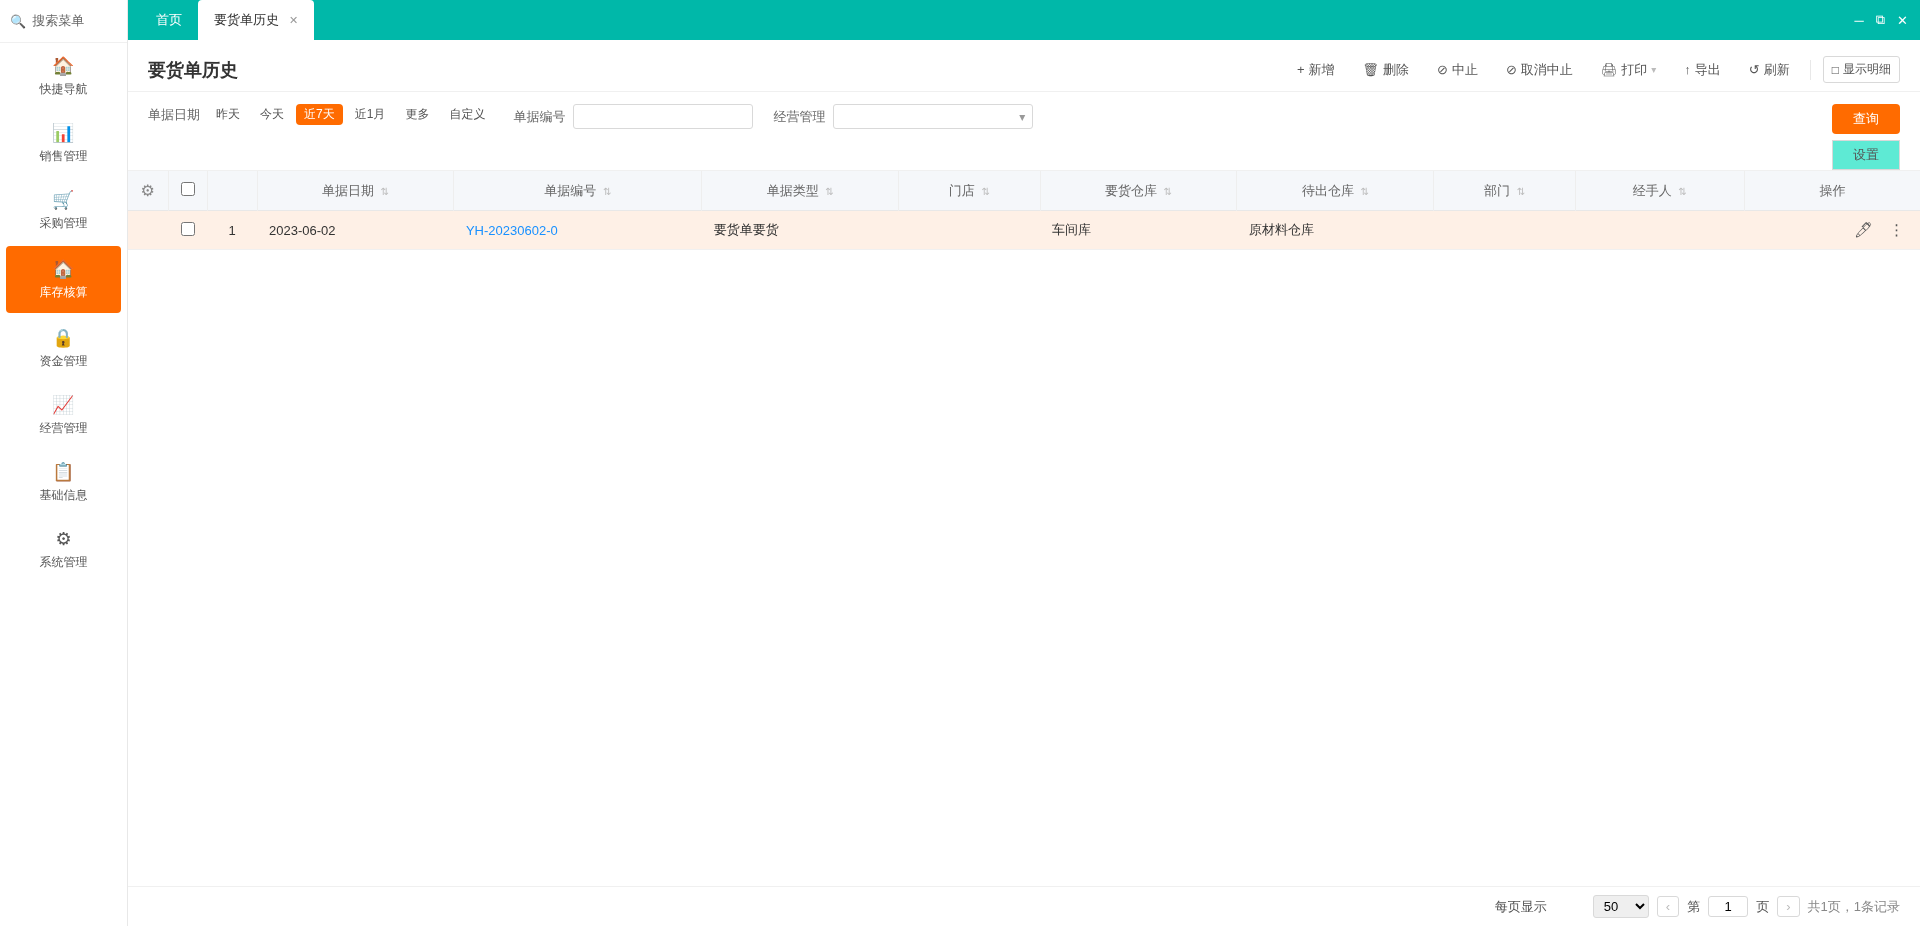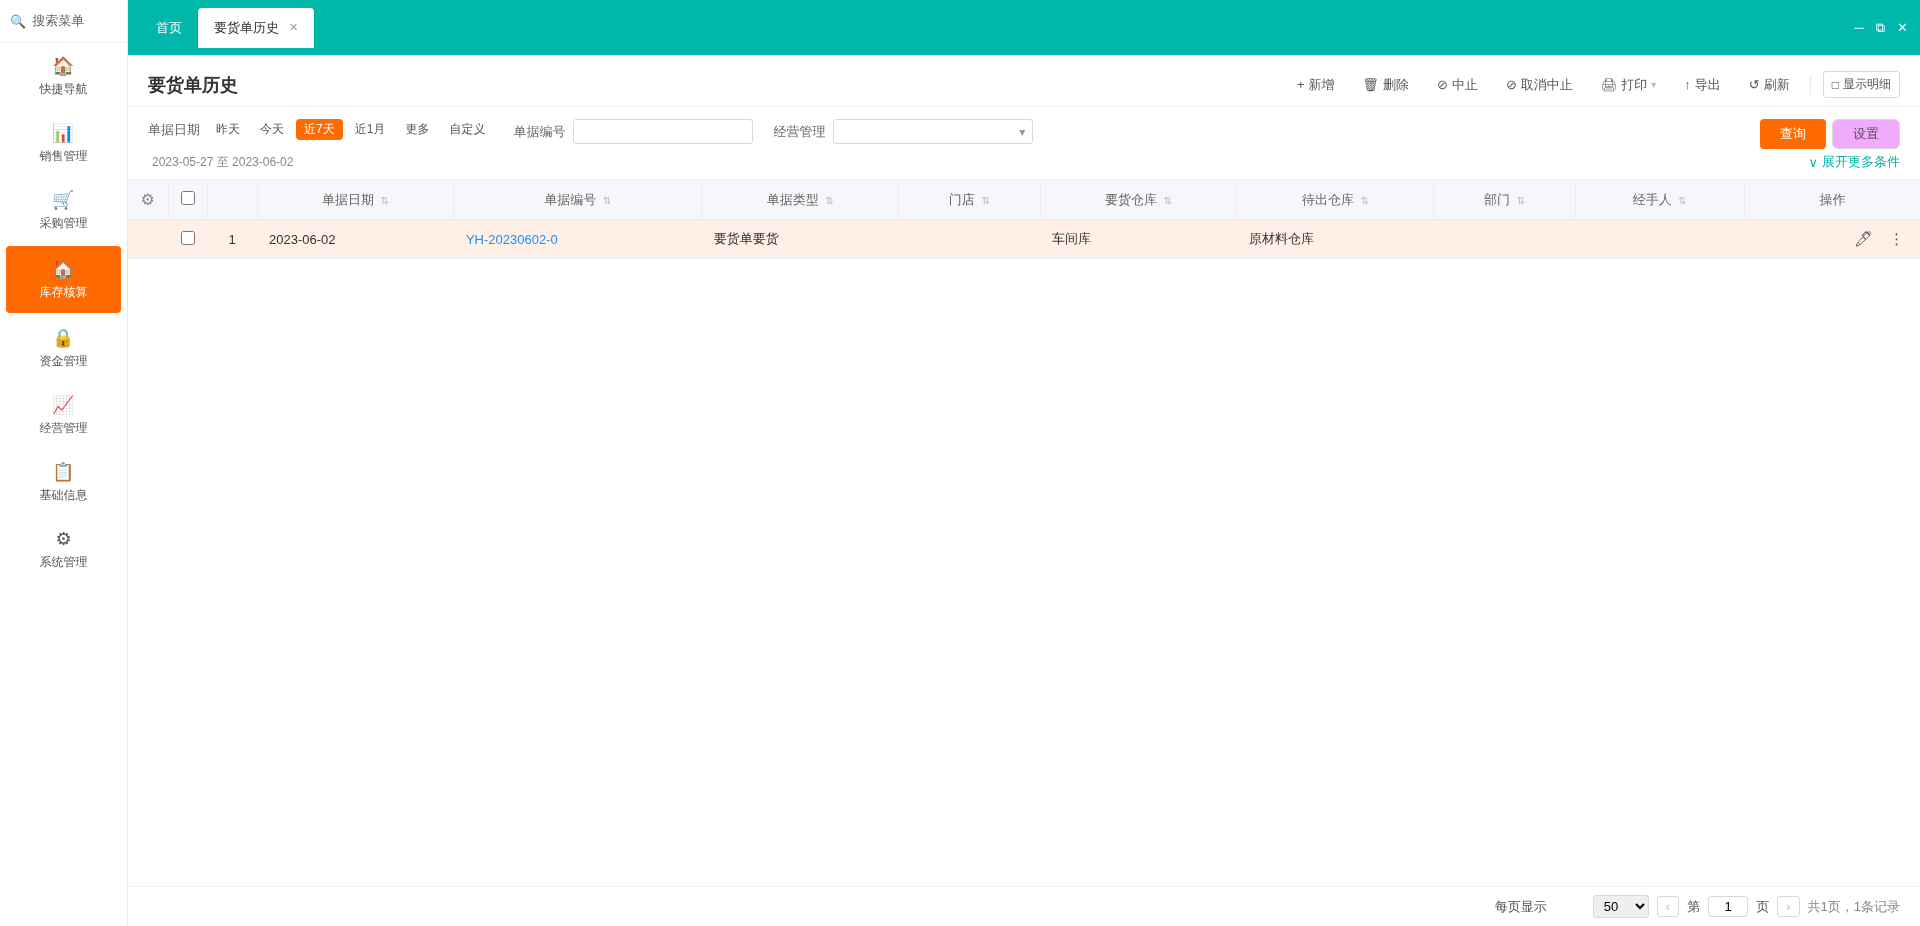--- a/index.html
+++ b/index.html
@@ -48,21 +48,21 @@
       flex: 1;
       display: flex;
       flex-direction: column;
       height: 926px;
       overflow: hidden;
     }
 
     
     .topbar {
       background: #00b8a9;
-      height: 55px;
+      height: 40px;
       display: flex;
       align-items: center;
       padding: 0 12px;
       gap: 0;
       flex-shrink: 0;
     }
     .tab {
       padding: 0 16px;
       height: 40px;
       display: flex;
@@ -215,24 +215,24 @@
       background: #ff6b00;
       color: #fff;
       border: none;
       border-radius: 4px;
       padding: 6px 20px;
       font-size: 13px;
       cursor: pointer;
       white-space: nowrap;
     }
     .settings-btn {
-      background: #f0abfc;
+      background: #5eead4;
       color: #555;
       border: 1px solid #d9d9d9;
-      border-radius: 6px;
+      border-radius: 0;
       padding: 5px 20px;
       font-size: 13px;
       cursor: pointer;
       white-space: nowrap;
       text-align: center;
     }
 
     
     .table-wrap {
       flex: 1;
@@ -491,34 +491,26 @@
 
         <div class="filter-group">
           <span class="filter-label">经营管理</span>
           <div class="filter-select-wrap">
             <select class="filter-select">
               <option value=""></option>
             </select>
           </div>
         </div>
 
-        <div style="margin-left:auto; display:flex; flex-direction:row; gap:6px;">
+        <div style="margin-left:auto; display:flex; flex-direction:column; gap:6px;">
           <button class="query-btn">查询</button>
           <button class="settings-btn">设置</button>
         </div>
       </div>
 
-      <div style="display:flex; align-items:center; padding: 4px 0 8px; gap:8px;">
-        <span class="date-range">2023-05-27 至 2023-06-02</span>
-        <div style="flex:1;"></div>
-        <div class="expand-more">
-          <span>∨</span>
-          <span>展开更多条件</span>
-        </div>
-      </div>
     </div>
 
     <div class="table-wrap">
       <table>
         <thead>
           <tr>
             <th class="settings-col">
               <span class="gear-icon">⚙</span>
             </th>
             <th class="check-col">

